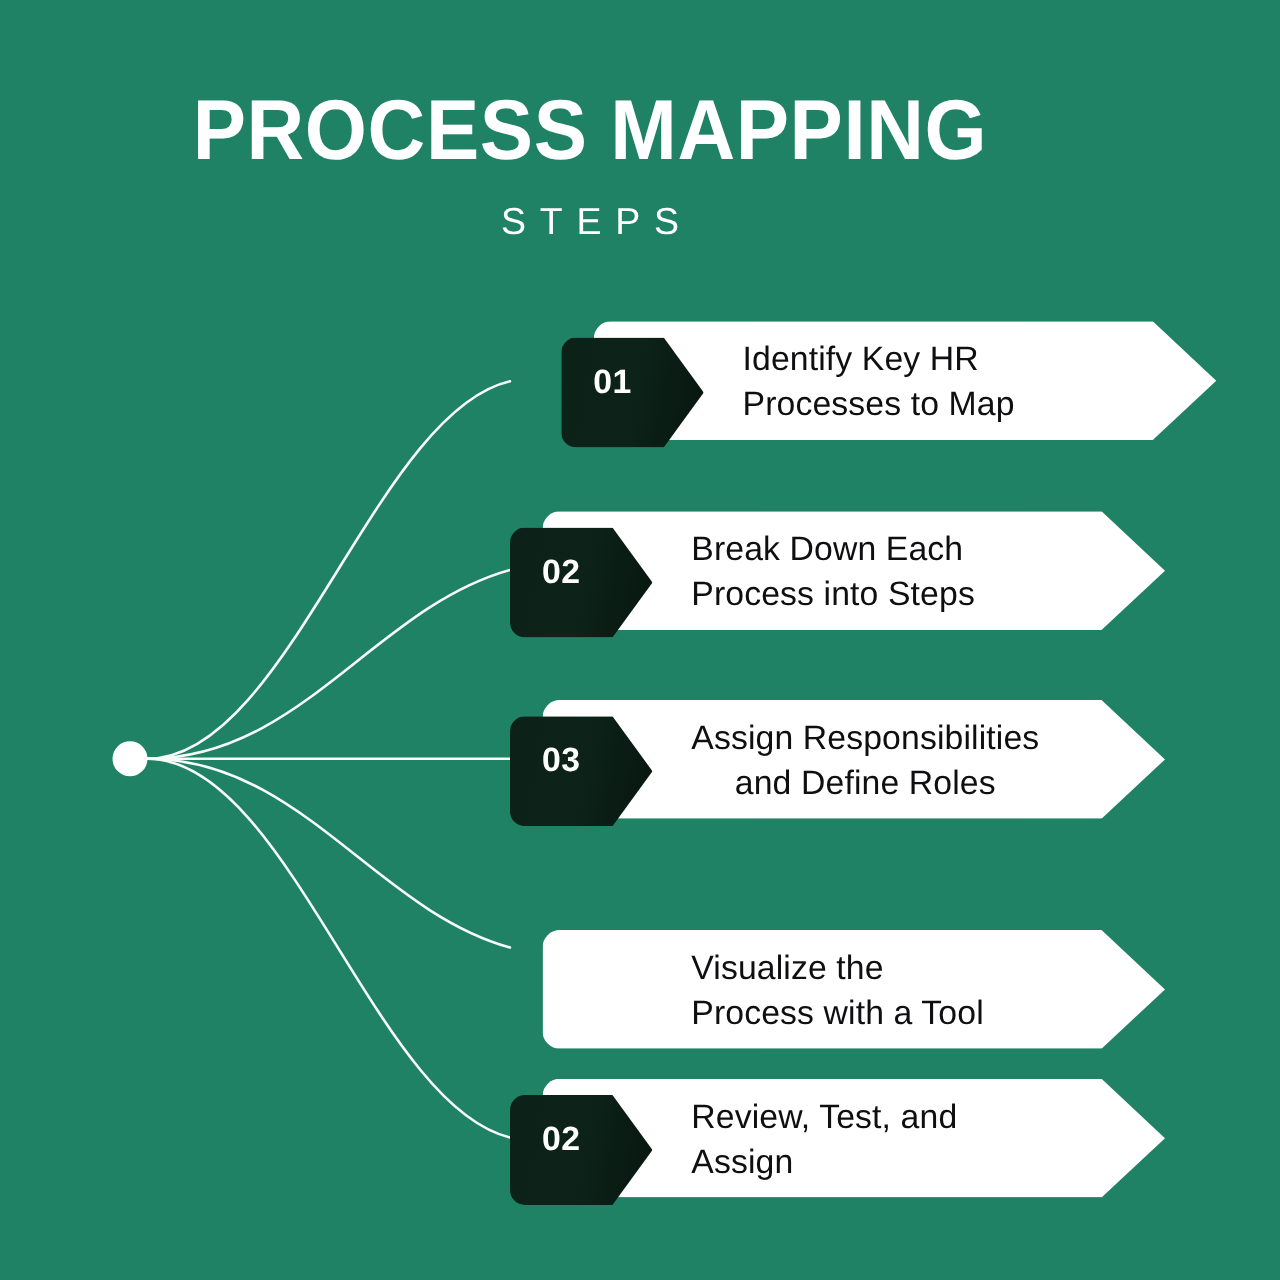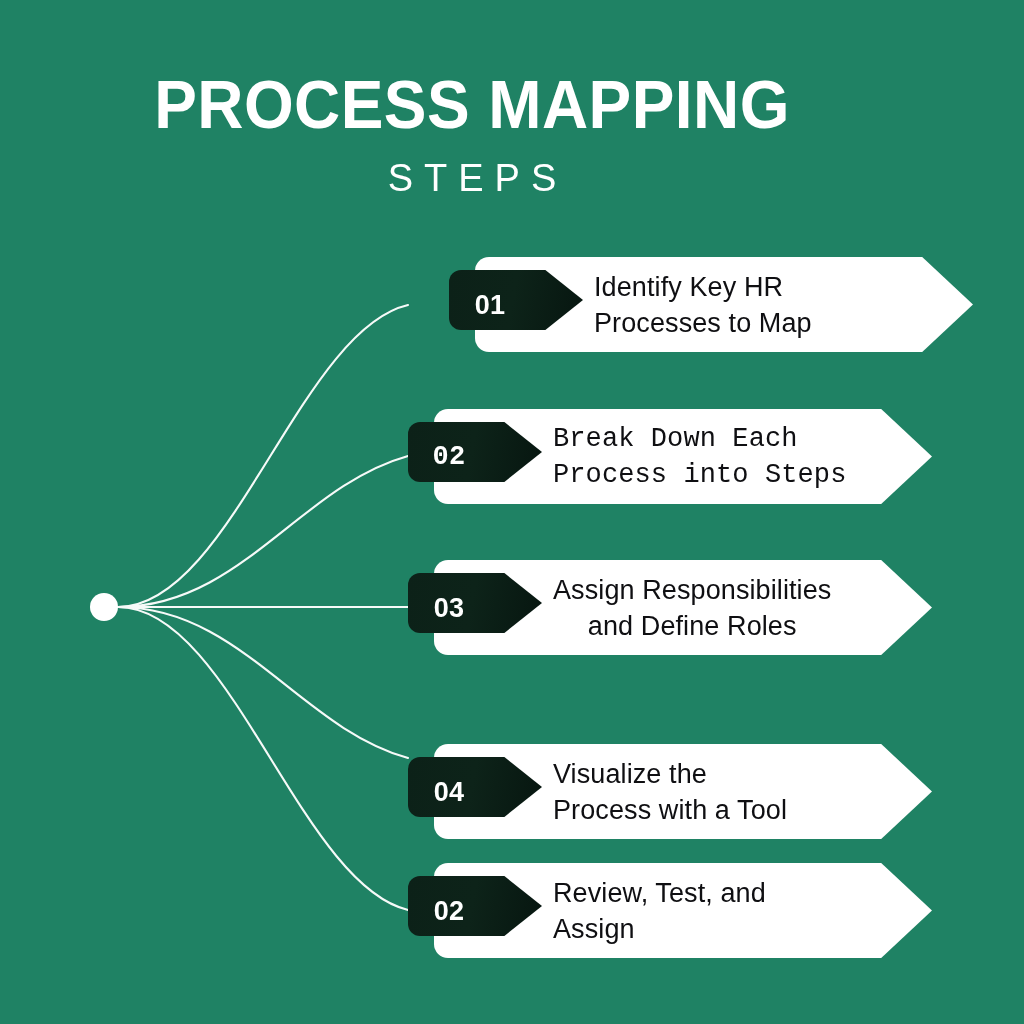--- a/index.html
+++ b/index.html
@@ -39,21 +39,21 @@
     letter-spacing: 0.5px;
     line-height: 80px;
     transform: scaleX(0.94);
     transform-origin: center center;
     white-space: nowrap;
   }
   #subtitle {
     margin: 0;
     padding-top: 14px;
     color: #ffffff;
-    font-size: 38px;
+    font-size: 30px;
     font-weight: 400;
     letter-spacing: 11px;
     line-height: 40px;
     text-indent: 11px;
     white-space: nowrap;
   }
 
   
   #connectors {
     position: absolute;
@@ -99,26 +99,25 @@
     font-weight: 400;
     line-height: 36px;
     letter-spacing: 0.1px;
     white-space: pre-line;
   }
   .step-badge {
     position: absolute;
     left: 0;         
     top: 13px;
     width: 114px;    
-    height: 60px;
+    height: 88px;
     background: linear-gradient(100deg, #0c2118 0%, #0d2319 48%, #071610 100%);
     border-radius: 12px;
     -webkit-clip-path: polygon(0 0, 71.9% 0, 100% 50%, 71.9% 100%, 0 100%);
     clip-path: polygon(0 0, 71.9% 0, 100% 50%, 71.9% 100%, 0 100%);
-    padding-left: 20px;
   }
   .step-number {
     position: absolute;
     left: 0;
     top: 0;
     width: 82px;
     height: 70px;
     display: flex;
     align-items: center;
     justify-content: center;
@@ -166,21 +165,21 @@
     <div class="step-row" style="top:257px;margin-left:41px;">
       <div class="step-card">
         <div class="step-text">Identify Key HR
 Processes to Map</div>
       </div>
       <div class="step-badge">
         <div class="step-number">01</div>
       </div>
     </div>
 
-    <div class="step-row" style="top:409px;font-family:Liberation Mono, monospace;">
+    <div class="step-row" style="top:409px;">
       <div class="step-card">
         <div class="step-text">Break Down Each
 Process into Steps</div>
       </div>
       <div class="step-badge">
         <div class="step-number">02</div>
       </div>
     </div>
 
     <div class="step-row" style="top:560px;text-align:center;">
@@ -191,23 +190,20 @@
       <div class="step-badge">
         <div class="step-number">03</div>
       </div>
     </div>
 
     <div class="step-row" style="top:744px;">
       <div class="step-card">
         <div class="step-text">Visualize the
 Process with a Tool</div>
       </div>
-      <div class="step-badge">
-        <div class="step-number">04</div>
-      </div>
     </div>
 
     <div class="step-row" style="top:863px;">
       <div class="step-card">
         <div class="step-text">Review, Test, and
 Assign</div>
       </div>
       <div class="step-badge">
         <div class="step-number">02</div>
       </div>

